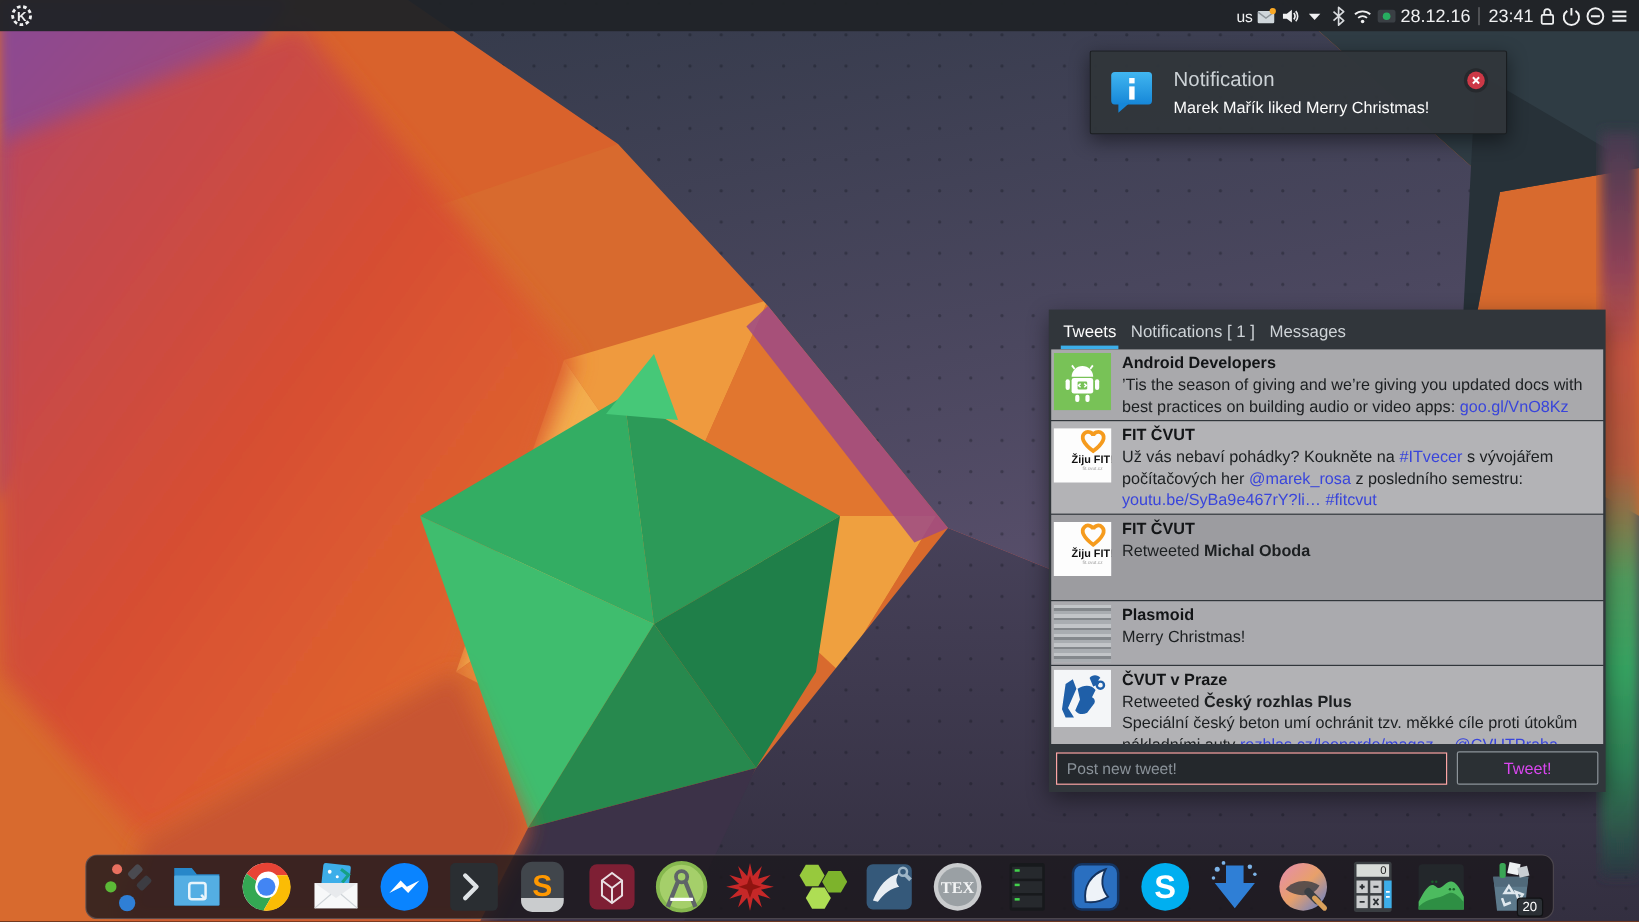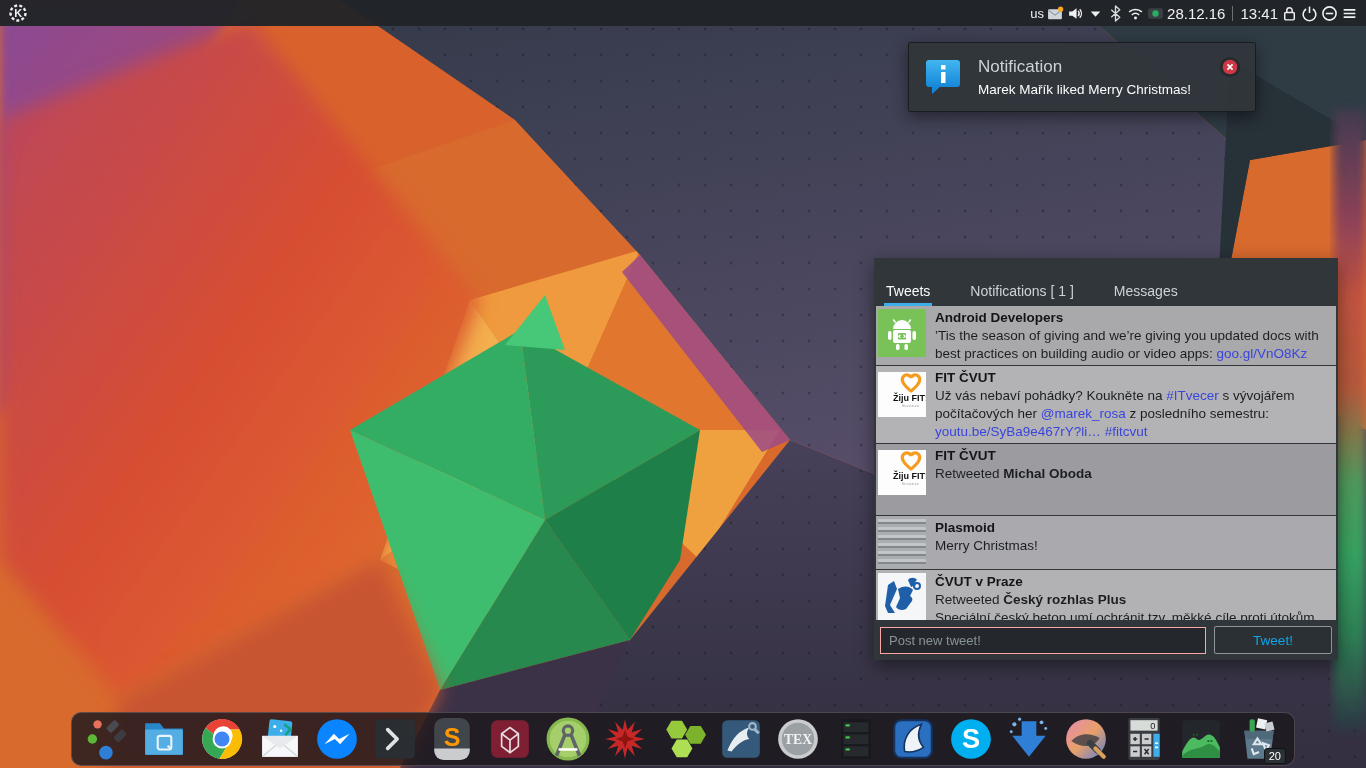--- a/index.html
+++ b/index.html
@@ -23,21 +23,21 @@
     box-shadow:0 5px 16px rgba(0,0,0,.45);display:flex;align-items:center;gap:15px;padding:0 14px;box-sizing:border-box;}
   .notif-icon{width:40px;height:40px;flex:none;}
   .notif-texts{display:flex;flex-direction:column;gap:5px;}
   .notif-title{font-size:17px;color:#ccd2d6;}
   .notif-body{font-size:13.5px;color:#fcfcfc;}
   .notif-close{position:absolute;right:14px;top:13px;width:22px;height:22px;cursor:pointer;}
 
   
   .twidget{position:absolute;left:874px;top:258px;width:464px;height:402px;z-index:30;
     background:#31363b;box-shadow:0 6px 18px rgba(0,0,0,.45);display:flex;flex-direction:column;box-sizing:border-box;}
-  .tabs{height:48px;display:flex;gap:36px;padding:0 10px;align-items:flex-end;flex:none;}
+  .tabs{height:33px;display:flex;gap:8px;padding:0 10px;align-items:flex-end;flex:none;}
   .tab{font-size:14px;color:#ced3d7;padding:4px 2px 7px;cursor:pointer;}
   .tab.active{color:#fcfcfc;border-bottom:3px solid #3daee9;padding-bottom:4px;}
   .tweet-list{flex:1;overflow:hidden;padding:0 2px;}
   .tweet-row{display:flex;gap:9px;padding:2px 6px 2px 2px;margin-bottom:1px;background:#a9a9ac;box-sizing:border-box;}
   .tweet-row:nth-child(2){background:#b3b3b6;}
   .tweet-row:nth-child(3){background:#9c9ca0;}
   .tweet-row:nth-child(4){background:#aaaaae;}
   .tweet-row:nth-child(5){background:#b2b2b5;}
   .tweet-row:nth-child(1){min-height:56px;}
   .tweet-row:nth-child(2){min-height:71px;}
@@ -53,21 +53,21 @@
   .zf-sub{font-size:4px;color:#999;}
   .tweet-content{flex:1;font-size:13.5px;line-height:18px;color:#1c1f21;padding-top:1px;}
   .tweet-author{font-weight:bold;color:#131517;}
   .rt-name{font-weight:bold;}
   .tlink{color:#3945db;}
   .compose{height:40px;flex:none;display:flex;align-items:center;gap:8px;padding:0 6px;}
   .compose input{flex:1;height:25px;background:#24282c;border:1px solid #fca5a5;color:#cfd4d8;
     font-size:13px;font-family:"Liberation Sans",sans-serif;padding:0 8px;outline:none;}
   .compose input::placeholder{color:#8a9299;}
   .tweet-btn{width:118px;height:28px;flex:none;background:#2b3034;border:1px solid #8d949a;
-    color:#0ea5e9;font-size:13.5px;font-family:"Liberation Sans",sans-serif;border-radius:2px;cursor:pointer;}
+    color:#d946ef;font-size:13.5px;font-family:"Liberation Sans",sans-serif;border-radius:2px;cursor:pointer;}
 
   
   .dock{position:absolute;left:71px;bottom:2px;width:1224px;height:54px;z-index:40;box-sizing:border-box;
     background:rgba(28,24,29,.82);border:1px solid rgba(155,145,155,.35);border-radius:10px;
     display:flex;align-items:center;justify-content:space-around;padding:0 6px;}
   .dock-item{width:48px;height:48px;position:relative;display:flex;align-items:center;justify-content:center;cursor:pointer;}
   .dock-item svg{width:46px;height:46px;display:block;}
   .dock-badge{position:absolute;right:-3px;bottom:-1px;background:#2b3035;border:1px solid #101214;
     color:#fff;font-size:11px;line-height:14px;padding:0 4px;border-radius:3px;margin-left:22px;}
 </style>
@@ -185,21 +185,21 @@
       </span>
       <span class="tray-ico">
         <svg viewBox="0 0 16 16">
             <rect x="1" y="3" width="14" height="10" rx="2" fill="#3a3f44"></rect>
             <circle cx="8" cy="8" r="3" fill="#27ae60"></circle>
           </svg>
       </span>
       <span class="clock">
         <span>28.12.16</span>
         <span class="clock-sep"></span>
-        <span>13:41</span>
+        <span>23:41</span>
       </span>
       <span class="tray-ico">
         <svg viewBox="0 0 16 16">
             <rect x="3.5" y="7" width="9" height="7" rx="1" fill="none" stroke="#eff0f1" stroke-width="1.4"></rect>
             <path d="M5.5 7V5a2.5 2.5 0 0 1 5 0v2" fill="none" stroke="#eff0f1" stroke-width="1.4"></path>
           </svg>
       </span>
       <span class="tray-ico">
         <svg viewBox="0 0 16 16">
             <path d="M8 1.5v6" stroke="#eff0f1" stroke-width="1.5" fill="none"></path>

